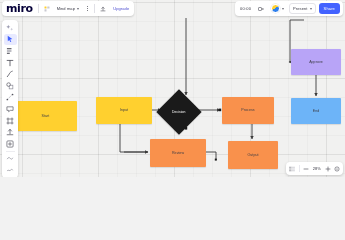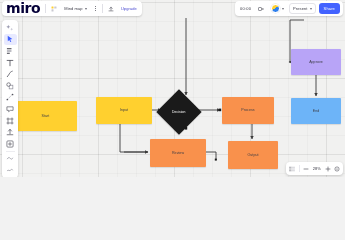--- a/index.html
+++ b/index.html
@@ -32,21 +32,21 @@
     position: absolute; top: 1px; height: 15px;
     background: #ffffff; border-radius: 4px;
     box-shadow: 0 1px 2px rgba(0,0,0,0.16);
     display: flex; align-items: center;
   }
   #hbar-left { left: 2px; padding: 0 3px; gap: 3px; }
   #hbar-right { right: 2px; padding: 0 3px; gap: 3px; }
 
   .logo {
     font-family: "DejaVu Sans", sans-serif;
-    font-weight: 700; font-size: 14px; letter-spacing: -0.4px;
+    font-weight: 700; font-size: 11px; letter-spacing: -0.4px;
     color: #050038; padding: 0 2px 1px 1px;
   }
   .hdiv { width: 1px; height: 9px; background: #e0e0e6; }
   .hitem {
     display: flex; align-items: center; gap: 2px;
     height: 11px; padding: 0 2px; border-radius: 2px;
   }
   .hlabel {
     font-size: 4px; color: #3a3a46; white-space: nowrap;
     letter-spacing: 0.1px;

